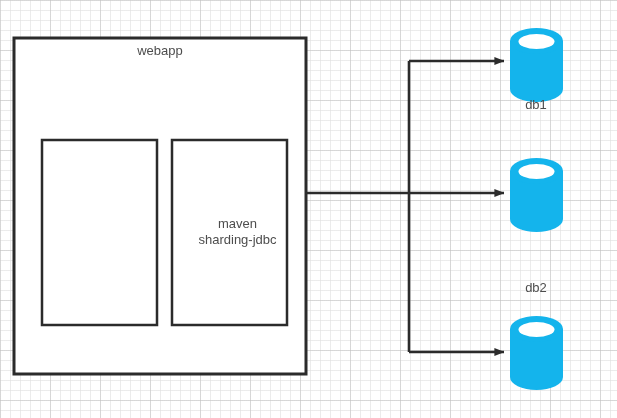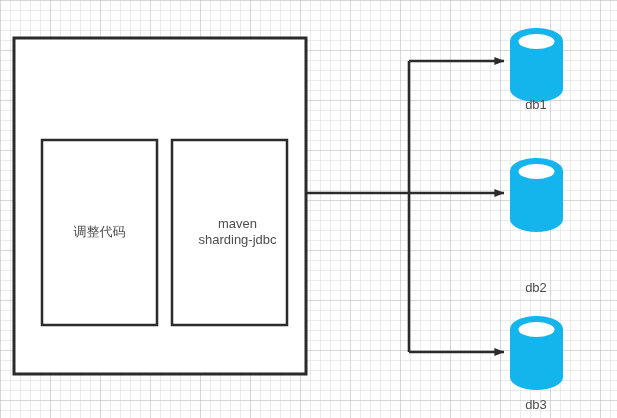--- a/index.html
+++ b/index.html
@@ -99,25 +99,24 @@
       <ellipse cx="536.5" cy="171.5" rx="18" ry="7.5" fill="#ffffff"></ellipse>
     </g>
 
     <g>
       <path d="M510,329 L510,377 A26.5,13 0 0 0 563,377 L563,329 Z" fill="#14b4ec"></path>
       <ellipse cx="536.5" cy="329" rx="26.5" ry="13" fill="#14b4ec"></ellipse>
       <ellipse cx="536.5" cy="329.5" rx="18" ry="7.5" fill="#ffffff"></ellipse>
     </g>
   </svg>
 
+  <div class="lbl" id="webapp-title">webapp</div>
 
-  <div class="lbl" id="adjust-code-label">调整代码</div>
 
   <div class="lbl" id="maven-label">maven
 sharding-jdbc</div>
 
   <div class="lbl db-label" id="db1-label">db1</div>
 
   <div class="lbl db-label" id="db2-label">db2</div>
 
-  <div class="lbl db-label" id="db3-label">db3</div>
 
 </div>
 
 </body></html>

